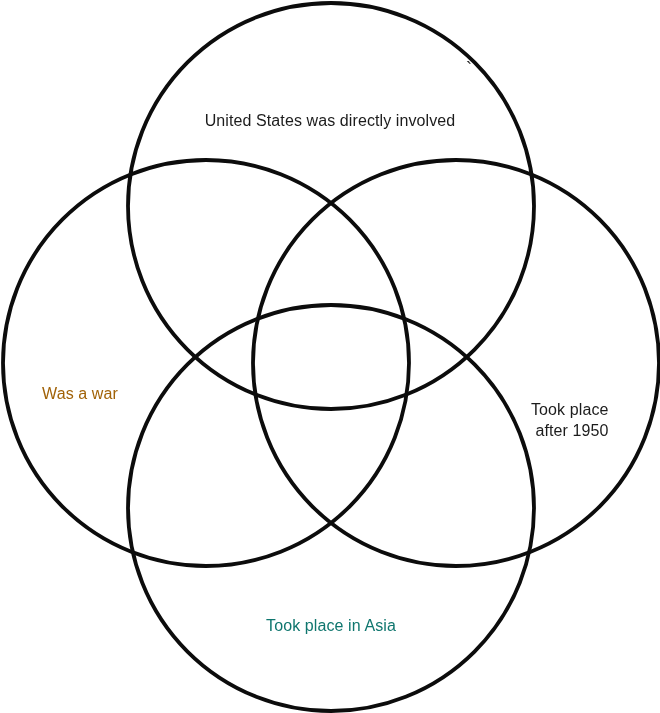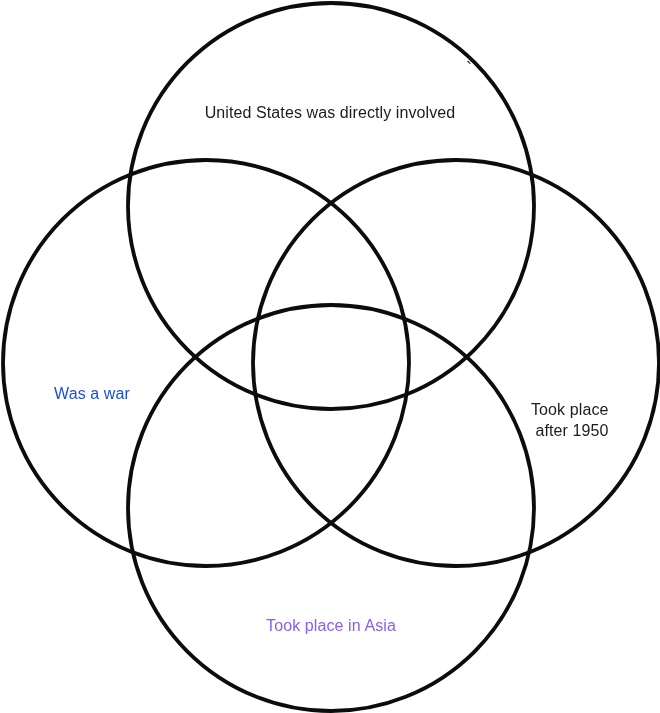--- a/index.html
+++ b/index.html
@@ -43,23 +43,23 @@
 <body>
 
 <div class="stage">
   <svg id="venn-svg" xmlns="http://www.w3.org/2000/svg" viewBox="0 0 660 713">
       <circle cx="331" cy="206" r="203" fill="none" stroke="#0c0c0c" stroke-width="3.8"></circle>
       <circle cx="206" cy="363" r="203" fill="none" stroke="#0c0c0c" stroke-width="3.8"></circle>
       <circle cx="456" cy="363" r="203" fill="none" stroke="#0c0c0c" stroke-width="3.8"></circle>
       <circle cx="331" cy="508" r="203" fill="none" stroke="#0c0c0c" stroke-width="3.8"></circle>
     </svg>
 
-  <div class="venn-label" style="left: 330px; top: 112px; text-align: right; color: rgb(28, 28, 28); transform: translate(-50%, -50%);">United States was directly involved</div>
+  <div class="venn-label" style="left: 330px; top: 120px; text-align: right; color: rgb(28, 28, 28); transform: translate(-50%, -50%);">United States was directly involved</div>
 
-  <div class="venn-label" style="left: 92px; top: 393px; text-align: left; color: #1d4ed8; transform: translate(-50%, -50%);">Was a war</div>
+  <div class="venn-label" style="left: 80px; top: 393px; text-align: left; color: #a16207; transform: translate(-50%, -50%);">Was a war</div>
 
   <div class="venn-label" style="left: 531px; top: 420px; text-align: right; color: rgb(28, 28, 28); transform: translate(0px, -50%);">Took place
 after 1950</div>
 
-  <div class="venn-label" style="left: 331px; top: 625px; text-align: center; color: #8b5cf6; transform: translate(-50%, -50%);">Took place in Asia</div>
+  <div class="venn-label" style="left: 331px; top: 625px; text-align: center; color: #0f766e; transform: translate(-50%, -50%);">Took place in Asia</div>
 
   <div class="stray-mark" style="left: 469px; top: 69px;">`</div>
 </div>
 
 </body></html>

